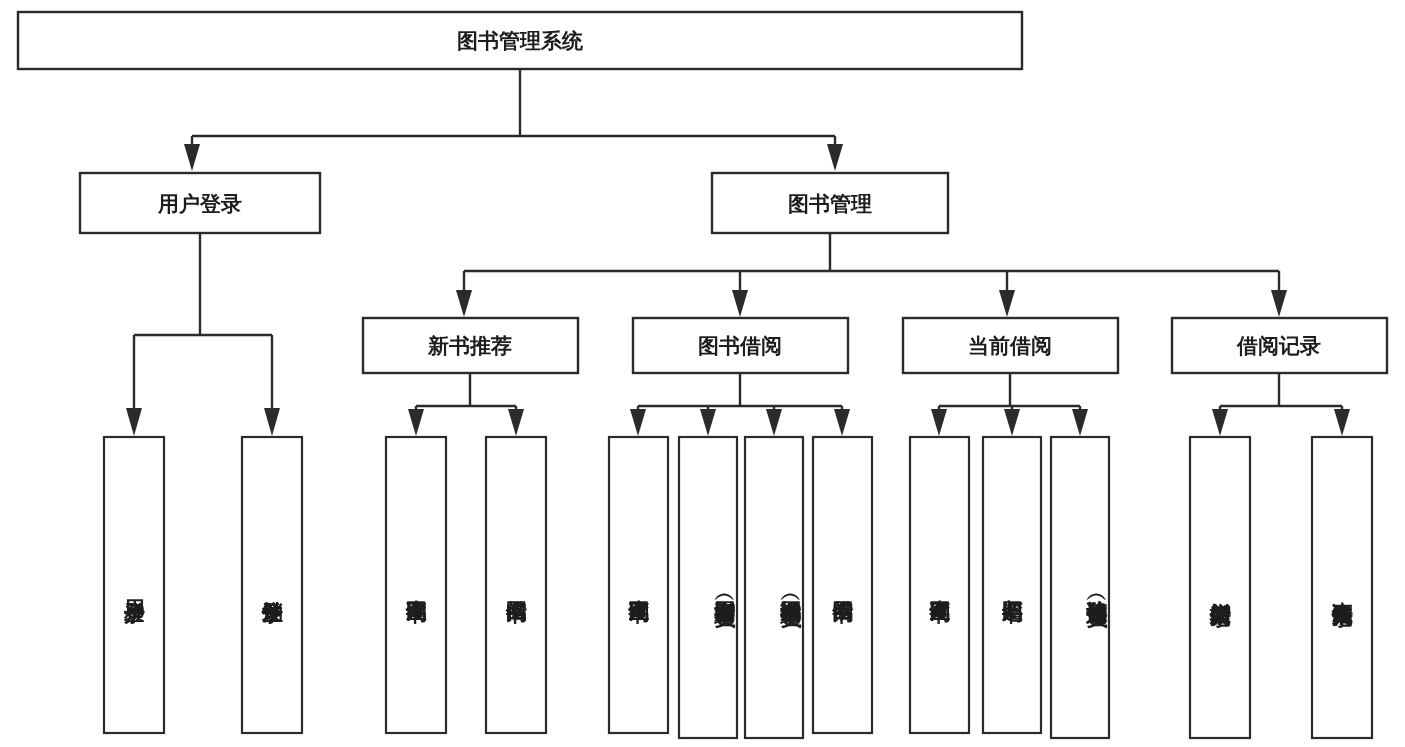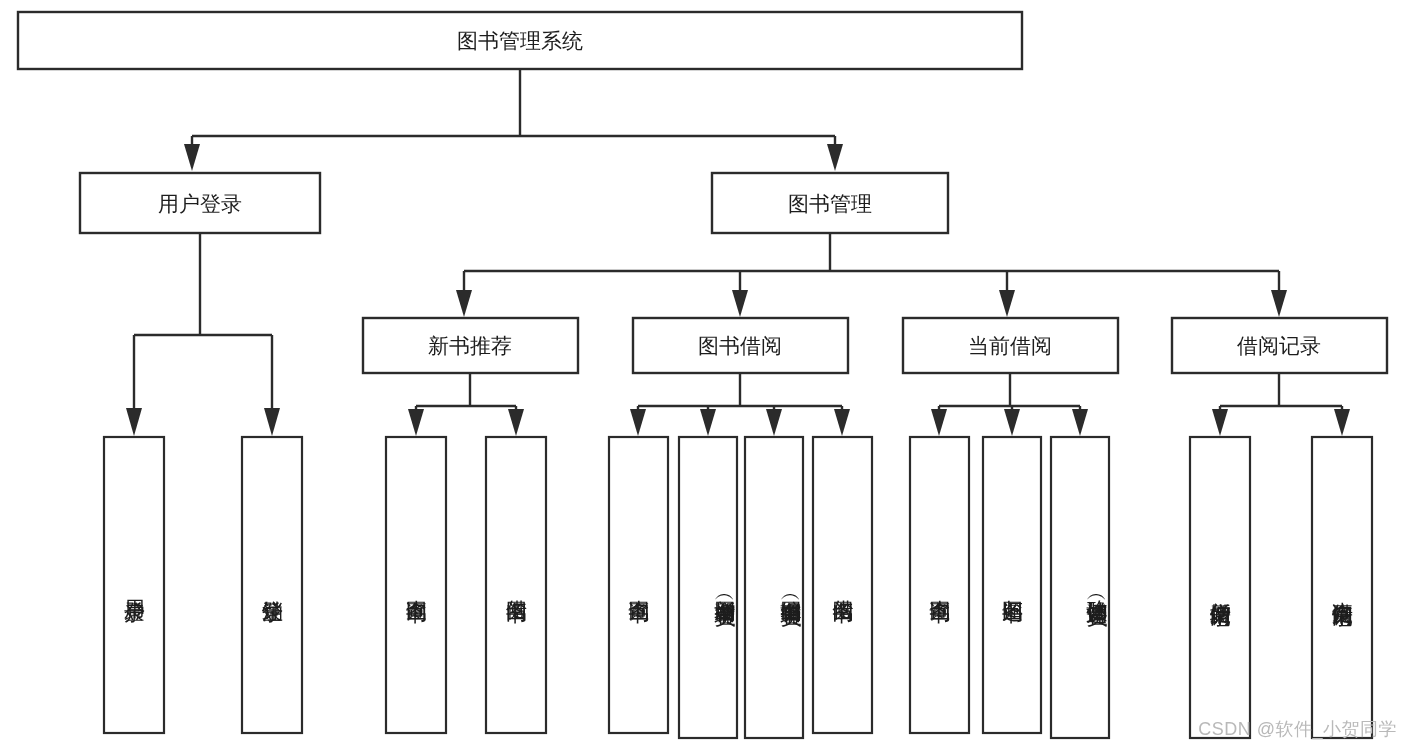--- a/index.html
+++ b/index.html
@@ -11,20 +11,21 @@
     width: 1405px;
     height: 747px;
     font-family: "Liberation Sans", "DejaVu Sans", sans-serif;
     overflow: hidden;
     position: relative;
   }
   #diagram-root {
     position: relative;
     width: 1405px;
     height: 747px;
+    font-weight: bold;
   }
   svg.flow {
     position: absolute;
     top: 0;
     left: 0;
     width: 1405px;
     height: 747px;
   }
   .node-box {
     fill: #ffffff;
@@ -223,15 +224,14 @@
   <div class="node-label-v" style="left:745px; top:437px; width:58px; height:301px; align-items:flex-start;">编辑图书（管理员）</div>
   <div class="node-label-v" style="left:813px; top:437px; width:59px; height:296px;">借阅图书</div>
 
   <div class="node-label-v" style="left:910px; top:437px; width:59px; height:296px;">查询图书</div>
   <div class="node-label-v" style="left:983px; top:437px; width:58px; height:296px;">归还图书</div>
   <div class="node-label-v" style="left:1051px; top:437px; width:58px; height:301px; align-items:flex-start;">确认归还（管理员）</div>
 
   <div class="node-label-v" style="left:1190px; top:437px; width:60px; height:301px;">新增借阅记录</div>
   <div class="node-label-v" style="left:1312px; top:437px; width:60px; height:301px;">查询借阅记录</div>
 
-  <div class="watermark">CSDN @软件_小贺同学</div>
 
 </div>
 
 </body></html>

